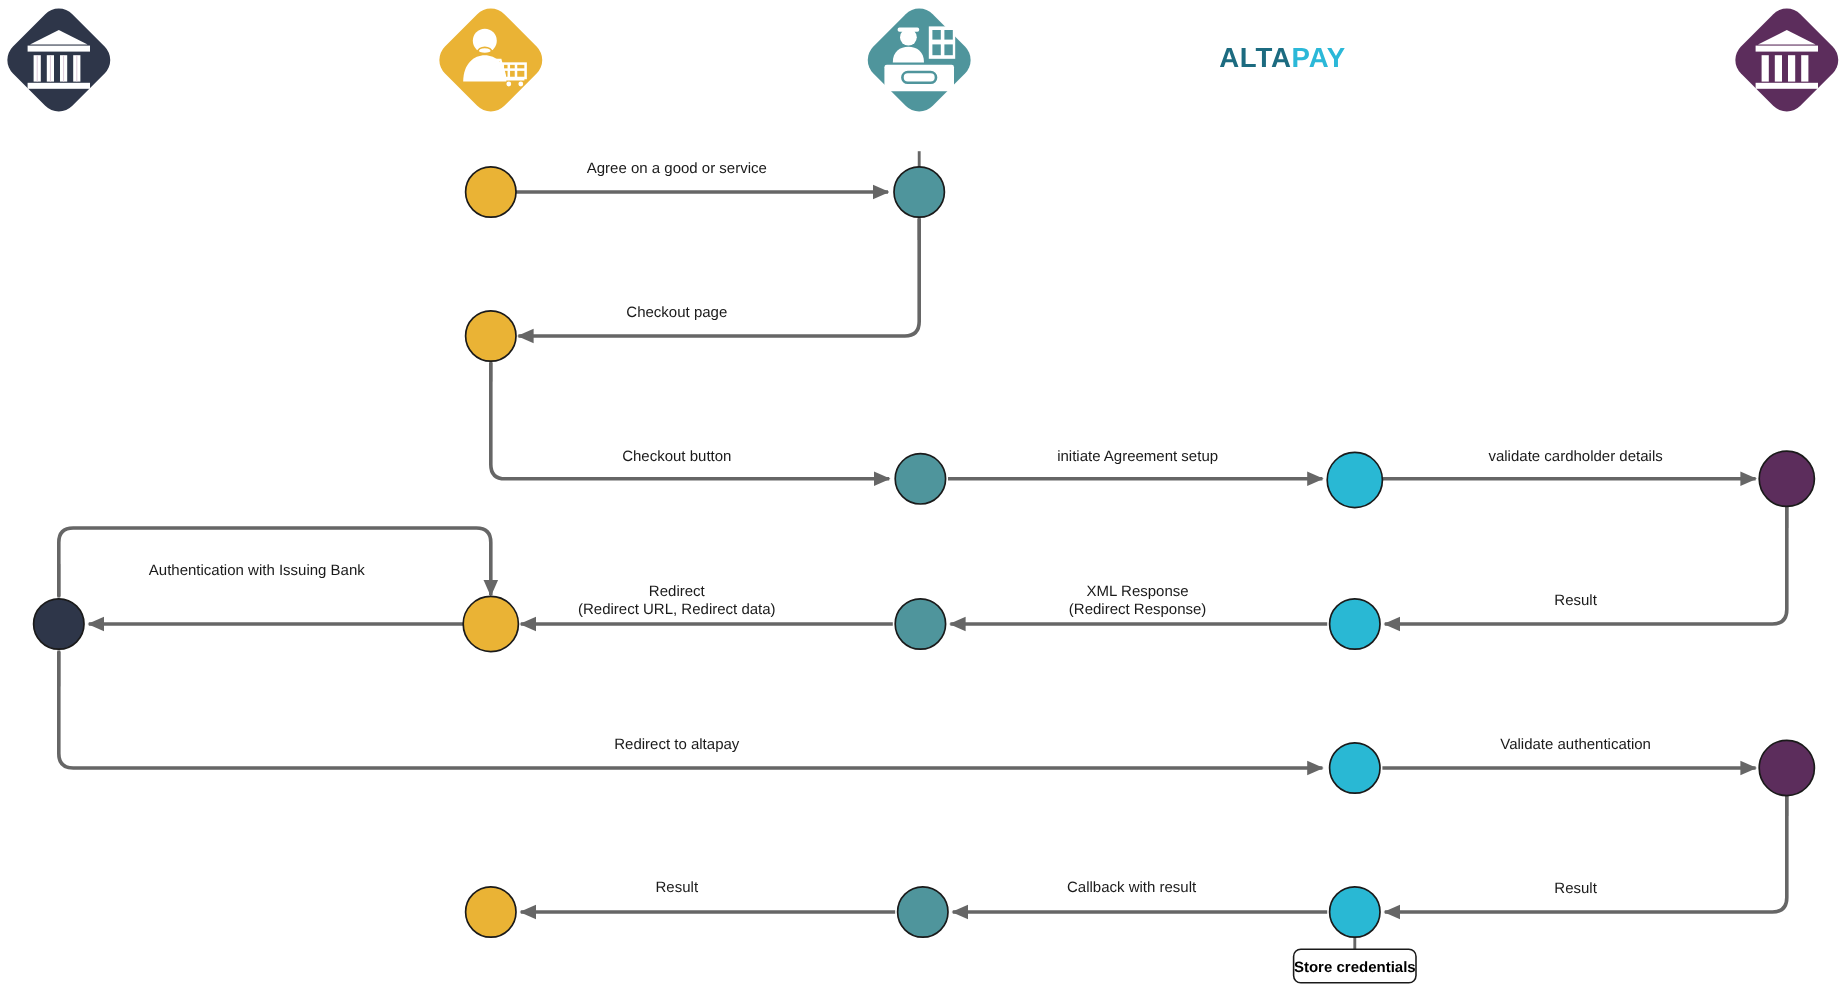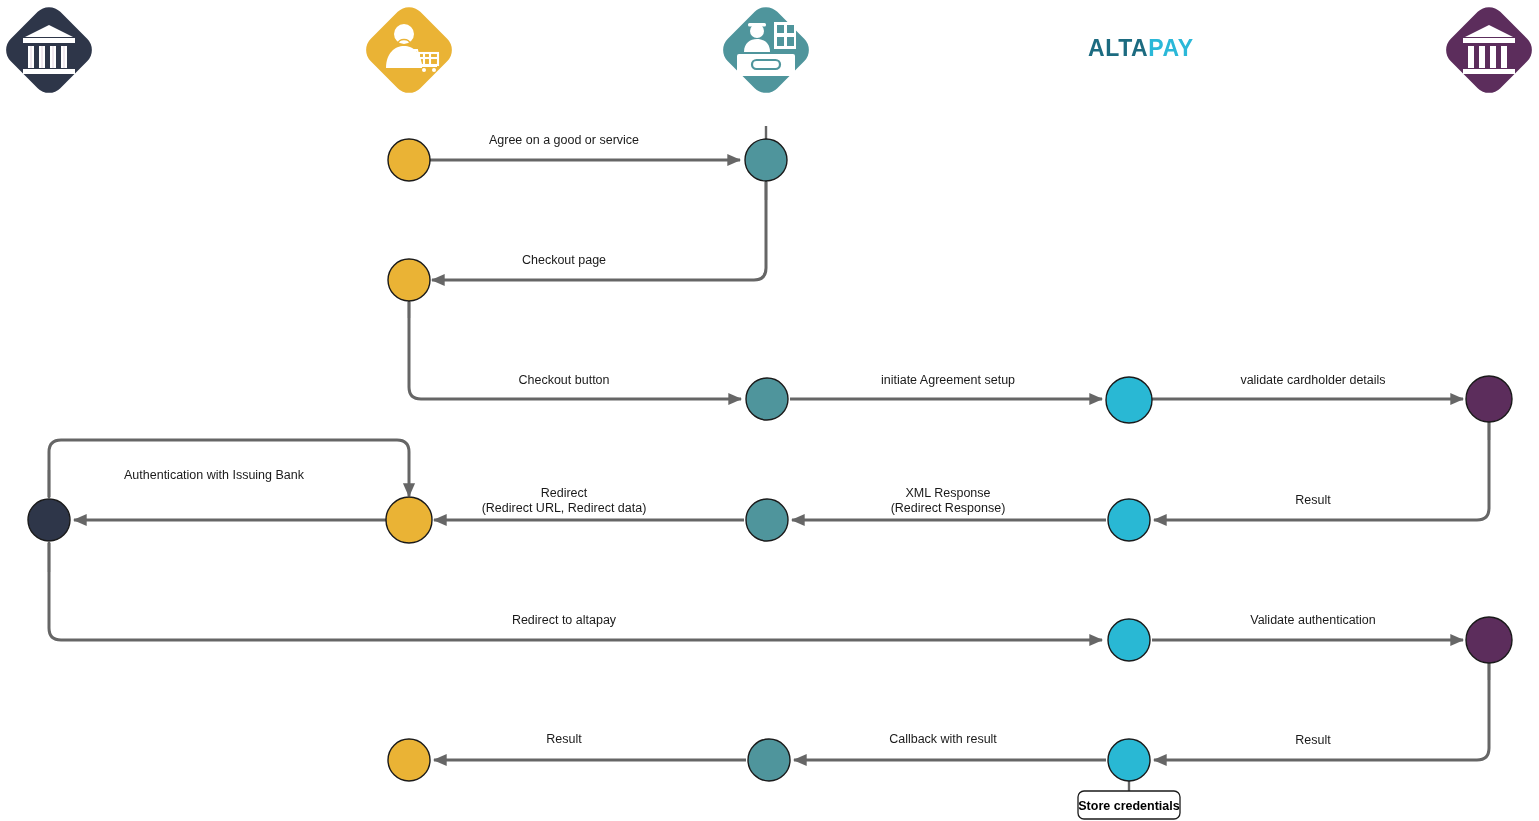--- a/index.html
+++ b/index.html
@@ -37,21 +37,21 @@
   }
   .note-label {
     font-family: "Liberation Sans", sans-serif;
     font-size: 12.5px;
     font-weight: bold;
     fill: #000000;
     text-anchor: middle;
   }
   .brand-wrap {
     position: absolute;
-    left: 1088px;
+    left: 1016px;
     top: 33px;
     width: 128px;
     height: 30px;
     font-family: "Liberation Sans", sans-serif;
     font-size: 23px;
     font-weight: bold;
     letter-spacing: 0.6px;
     line-height: 30px;
     white-space: nowrap;
   }

